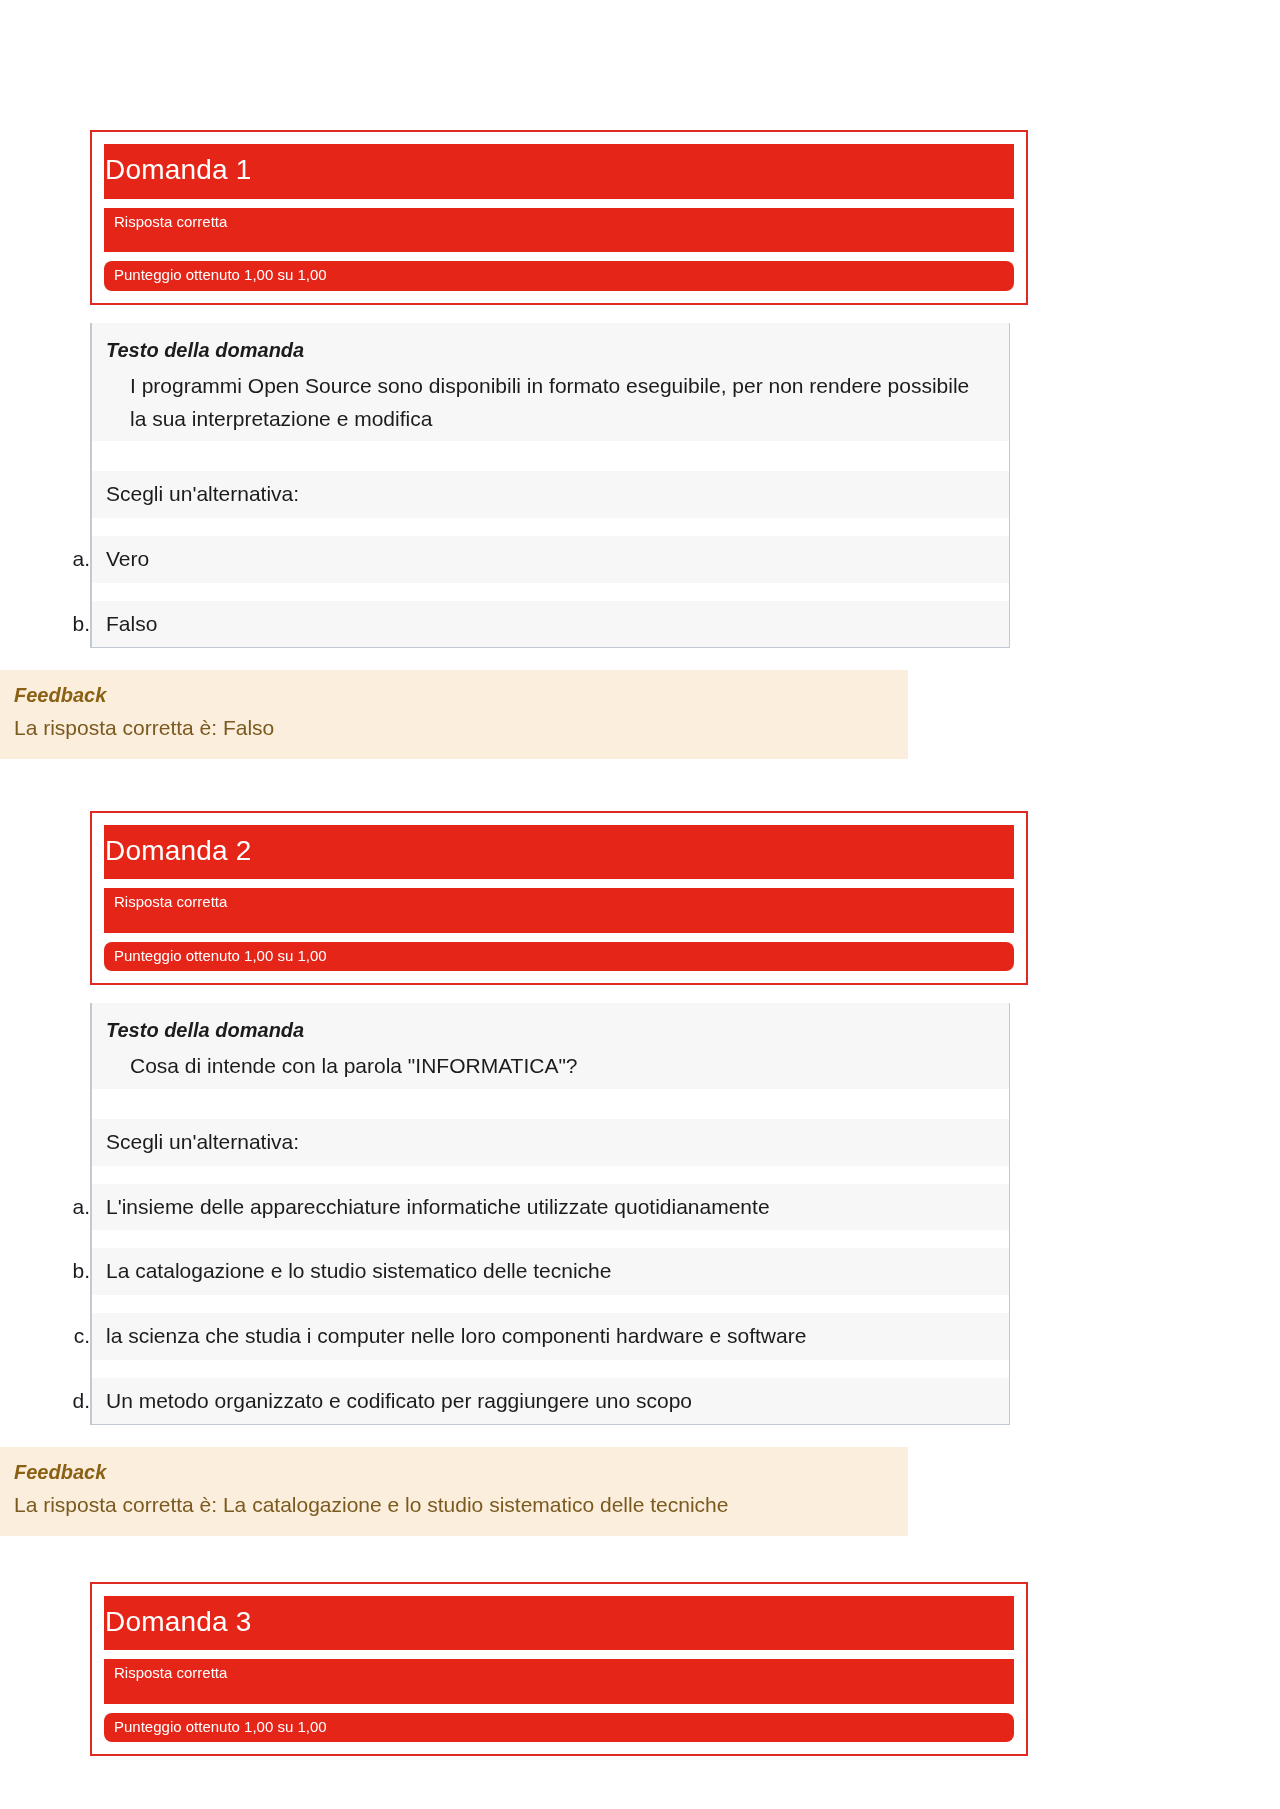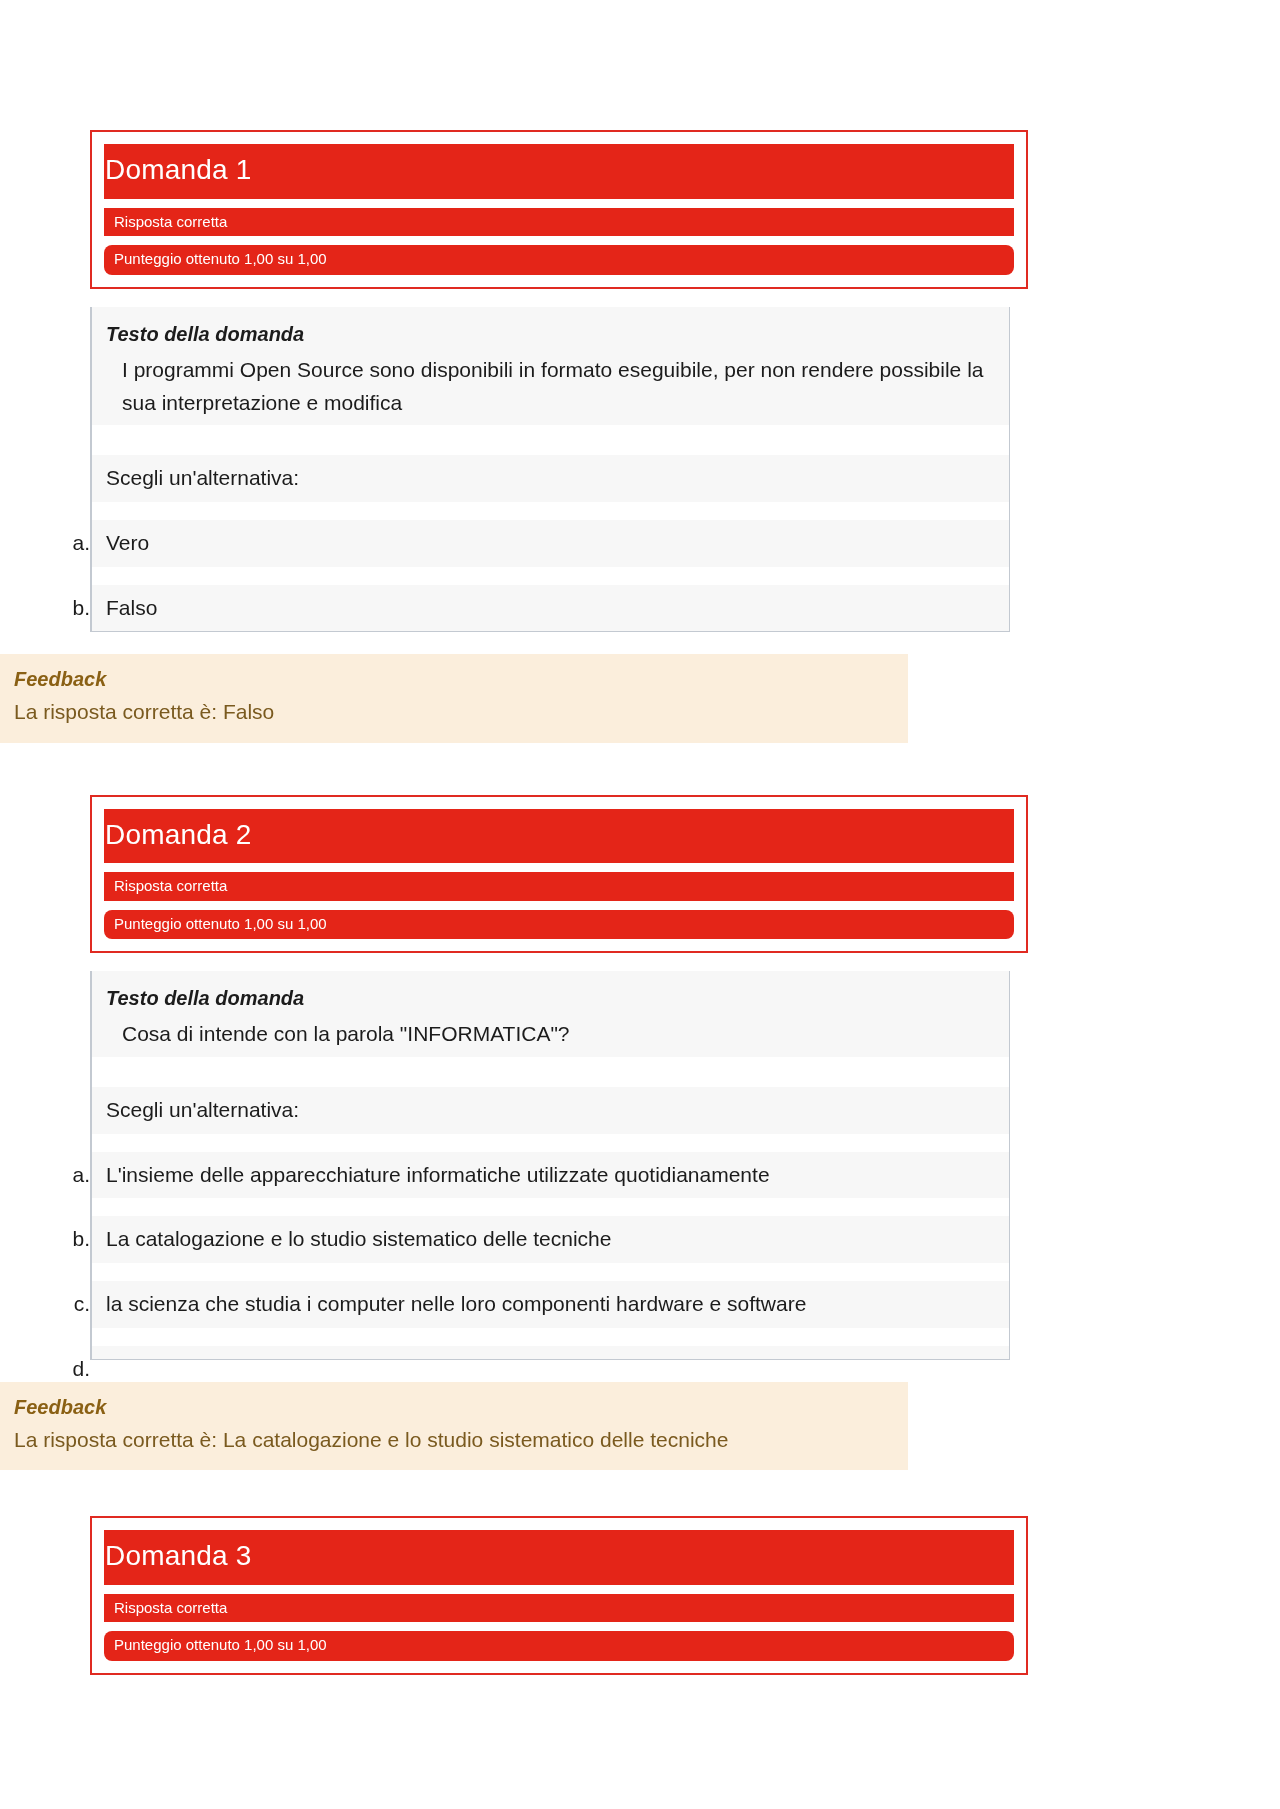--- a/index.html
+++ b/index.html
@@ -45,21 +45,21 @@
   .q-title {
     font-size: 28px;
     font-weight: 400;
     line-height: 1.45;
     padding: 6px 0 8px 1px;
     letter-spacing: 0.2px;
   }
   .q-state {
     font-size: 15px;
     line-height: 1.5;
-    padding: 3px 0 3px 10px;
+    padding: 3px 0 19px 10px;
     margin-top: 9px;
   }
   .q-grade {
     font-size: 15px;
     line-height: 1.5;
     padding: 3px 0 4px 10px;
     margin-top: 9px;
     border-radius: 8px;
   }
 
@@ -82,20 +82,21 @@
     font-style: italic;
     padding: 12px 0 2px 14px;
     line-height: 1.5;
     color: #1c1c1c;
   }
   .q-text {
     font-size: 21px;
     line-height: 1.58;
     padding: 2px 18px 6px 30px;
     color: #1c1c1c;
+    margin-left: 8px;
   }
   .q-spacer {
     height: 30px;
     background: #ffffff;
   }
   .q-prompt {
     font-size: 21px;
     line-height: 1.58;
     padding: 6px 0 8px 14px;
     color: #1c1c1c;
@@ -219,20 +220,21 @@
           <span class="atext">La catalogazione e lo studio sistematico delle tecniche</span>
         </div>
         <div class="answer-gap"></div>
         <div class="answer">
           <span class="letter">c.</span>
           <span class="atext">la scienza che studia i computer nelle loro componenti hardware e software</span>
         </div>
         <div class="answer-gap"></div>
         <div class="answer">
           <span class="letter">d.</span>
+          <span class="atext">Un metodo organizzato e codificato per raggiungere uno scopo</span>
         </div>
       </div>
     </div>
 
     <div class="feedback">
       <div class="fb-title">Feedback</div>
       <div class="fb-text">La risposta corretta è: La catalogazione e lo studio sistematico delle tecniche</div>
     </div>
   </div>
 

